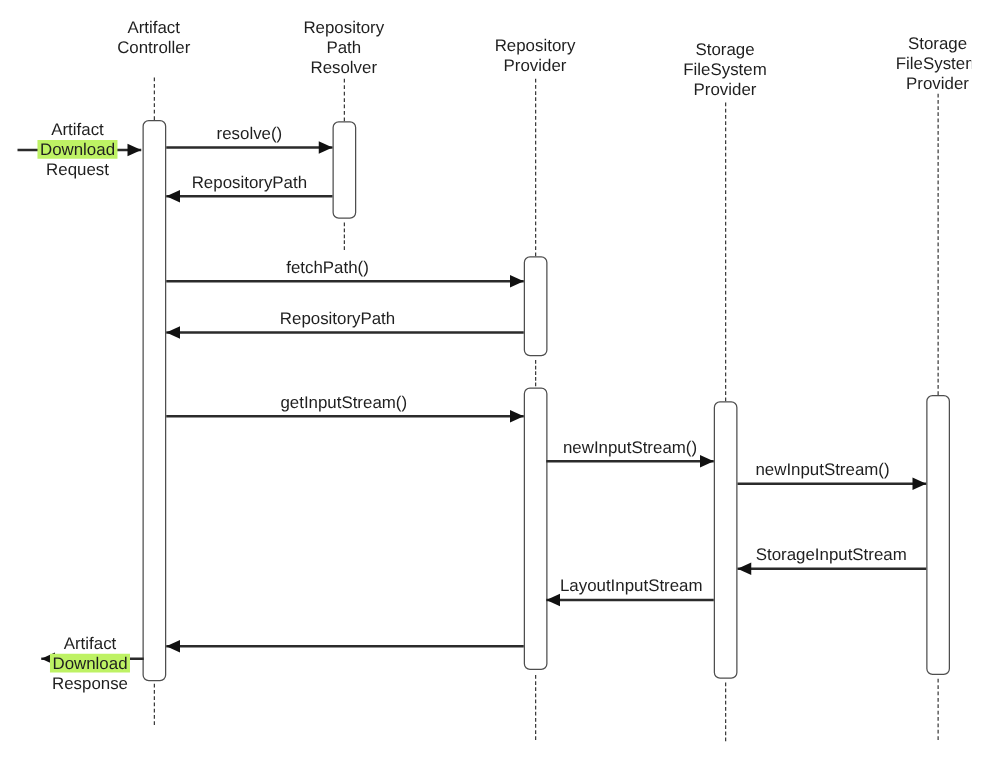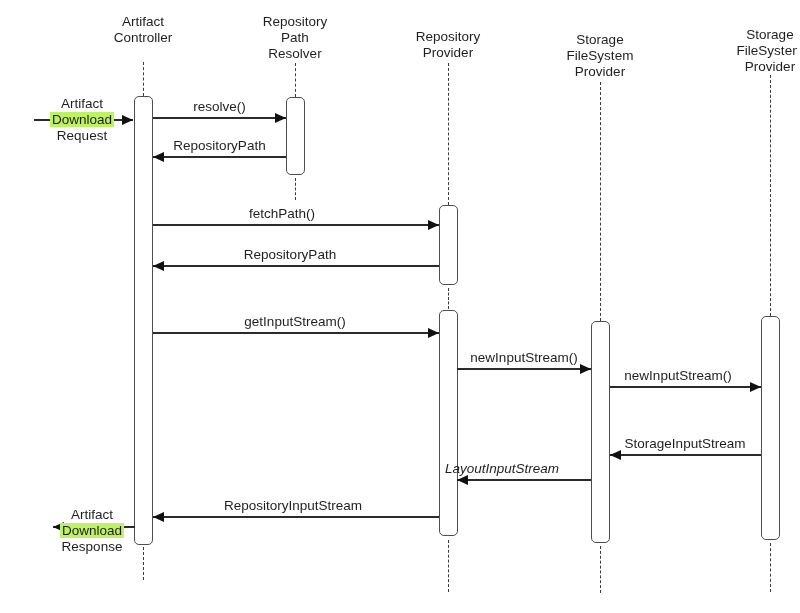--- a/index.html
+++ b/index.html
@@ -4,21 +4,20 @@
 <style>
   html, body { margin: 0; padding: 0; background: #ffffff; }
   #diagram {
     position: relative;
     width: 777px;
     height: 613px;
     background: #ffffff;
     font-family: "Liberation Sans", sans-serif;
     color: #1f1f1f;
     overflow: hidden;
-    margin-left: 20px;
   }
   .ll-label {
     position: absolute;
     transform: translateX(-50%);
     text-align: center;
     font-size: 13.5px;
     line-height: 16px;
     white-space: nowrap;
     z-index: 5;
   }
@@ -143,24 +142,23 @@
     <div class="arrow-right" style="left: 560px; top: 364px;"></div>
     <div class="msg-label" style="left: 504px; top: 350px;">newInputStream()</div>
     <div class="msg-line" style="left: 590px; top: 386px; width: 151px;"></div>
     <div class="arrow-right" style="left: 730px; top: 382px;"></div>
     <div class="msg-label" style="left: 658px; top: 368px;">newInputStream()</div>
     <div class="msg-line" style="left: 590px; top: 454px; width: 151px;"></div>
     <div class="arrow-left" style="left: 590px; top: 450px;"></div>
     <div class="msg-label" style="left: 665px; top: 436px;">StorageInputStream</div>
     <div class="msg-line" style="left: 437px; top: 479px; width: 134px;"></div>
     <div class="arrow-left" style="left: 437px; top: 475px;"></div>
-    <div class="msg-label" style="left: 482px; top: 461px; font-style: italic;">LayoutInputStream</div>
+    <div class="msg-label" style="left: 505px; top: 461px;">LayoutInputStream</div>
     <div class="msg-line" style="left: 133px; top: 516px; width: 286px;"></div>
     <div class="arrow-left" style="left: 133px; top: 512px;"></div>
-    <div class="msg-label" style="left: 273px; top: 498px;">RepositoryInputStream</div>
     <div class="msg-line" style="left: 14px; top: 119px; width: 99px;"></div>
     <div class="arrow-right" style="left: 102px; top: 115px;"></div>
     <div class="ext-label" style="left: 62px; top: 96px;">
       <div><span>Artifact</span></div>
       <div><span class="on-line">Download</span></div>
       <div><span>Request</span></div>
     </div>
     <div class="msg-line" style="left: 33px; top: 526px; width: 82px;"></div>
     <div class="arrow-left" style="left: 33px; top: 522px;"></div>
     <div class="ext-label" style="left: 72px; top: 507px;">

